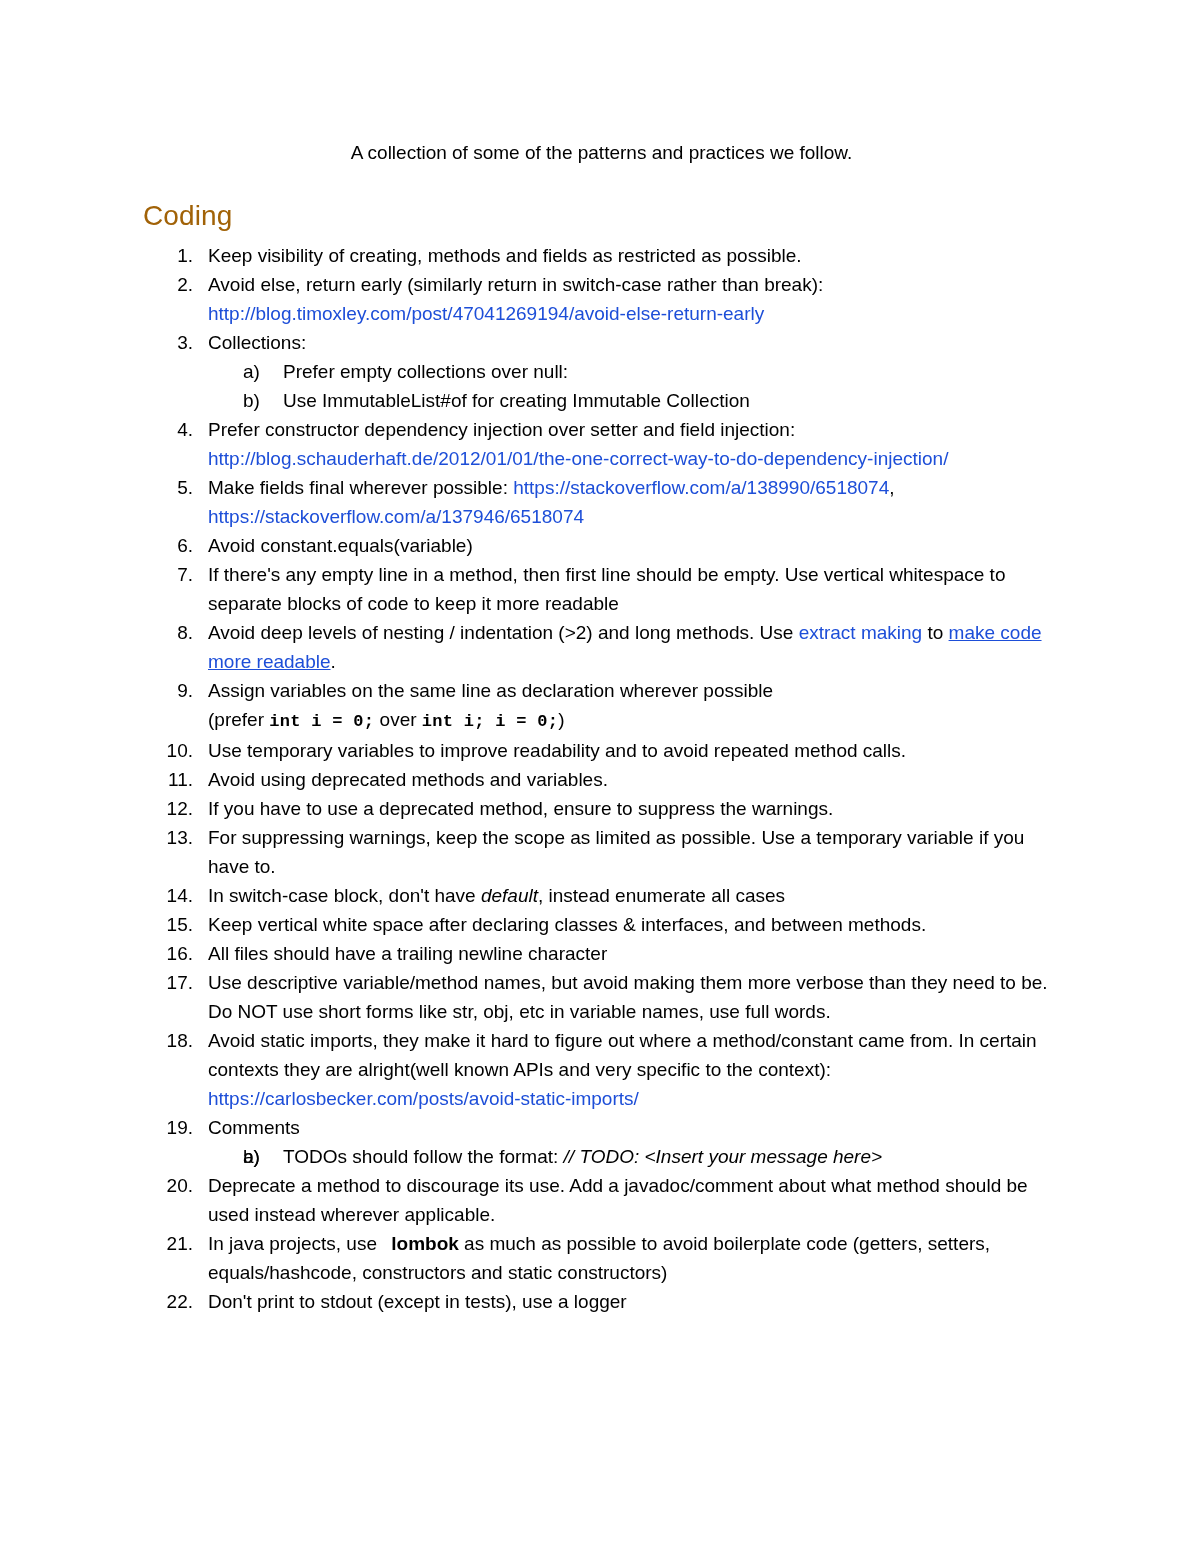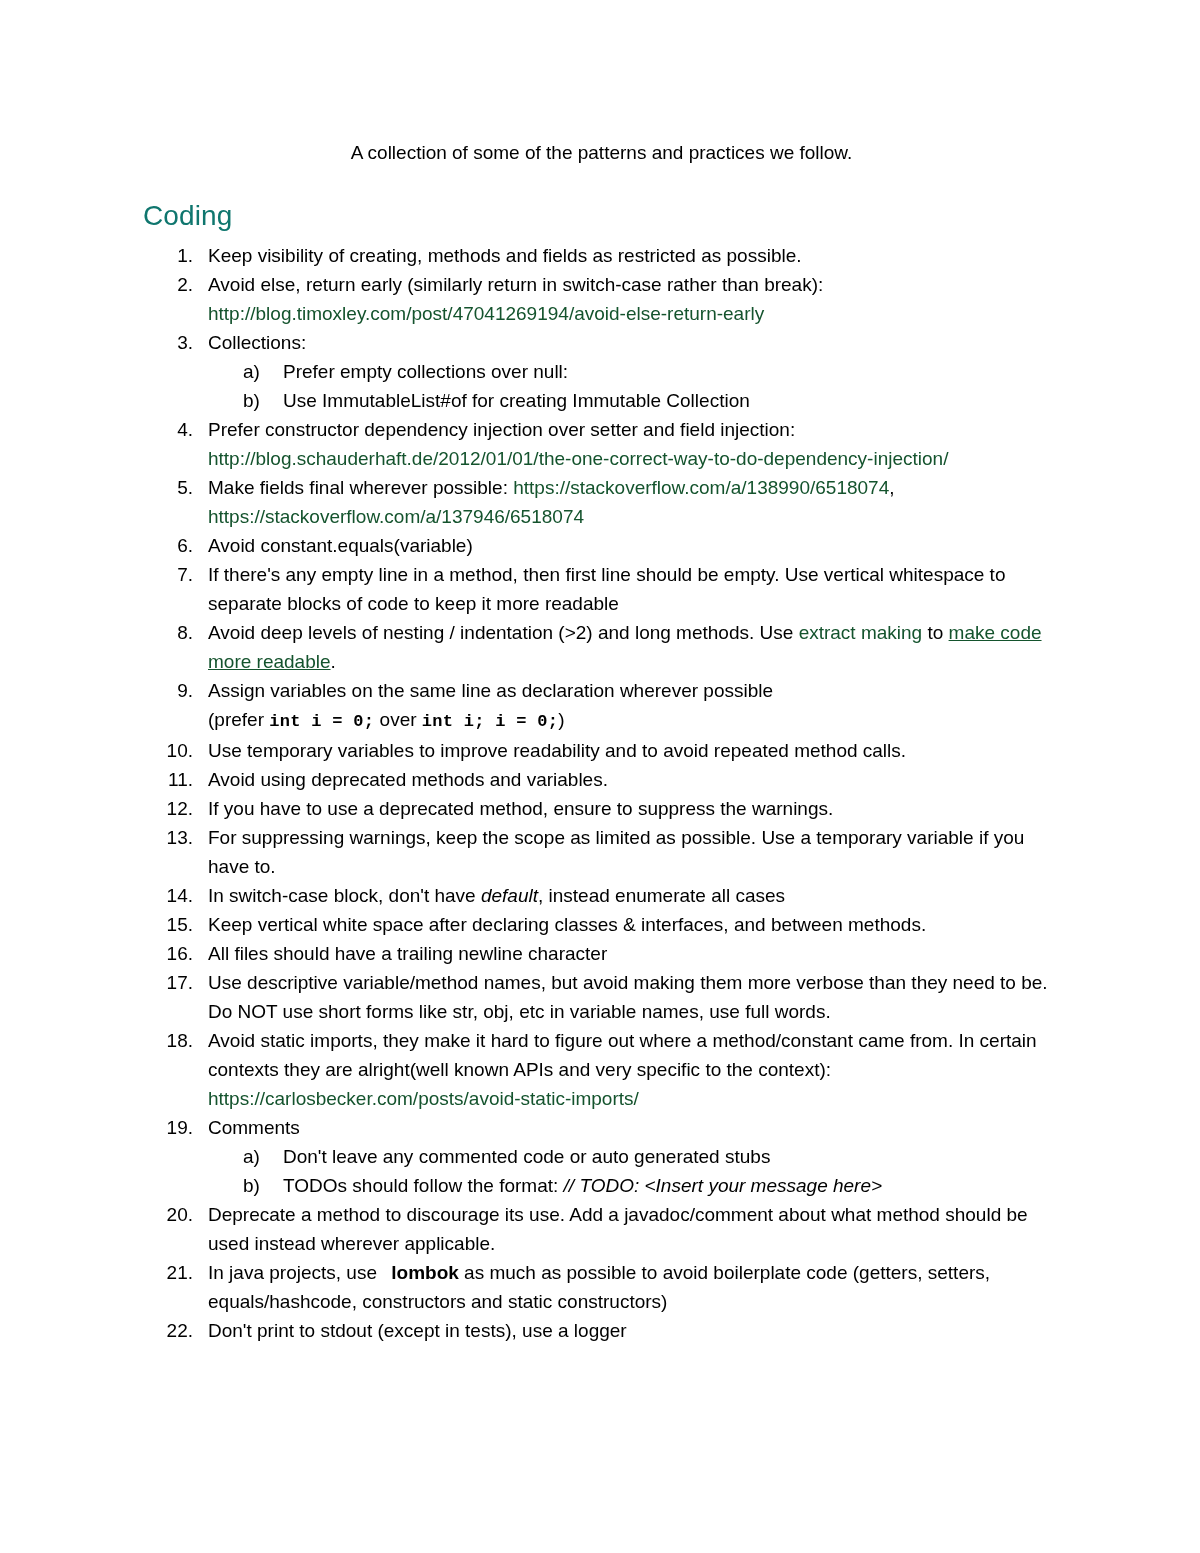--- a/index.html
+++ b/index.html
@@ -25,21 +25,21 @@
   .intro {
     font-size: 19px;
     line-height: 29px;
     color: #000000;
     margin: 0 0 8px 0;
     text-align: center;
   }
   h1.section-heading {
     font-size: 28px;
     font-weight: normal;
-    color: #0f766e;
+    color: #a16207;
     line-height: 34px;
     margin: 32px 0 8px 0;
     letter-spacing: 0.1px;
   }
   ol.main-list {
     list-style: none;
     margin: 0;
     padding: 0;
   }
   ol.main-list > li {
@@ -73,21 +73,21 @@
   ol.sub-list > li > .num {
     position: absolute;
     left: 35px;
     top: 0;
     width: 26px;
     text-align: left;
     font-size: 19px;
     line-height: 29px;
   }
   a.doclink {
-    color: #14532d;
+    color: #1d4ed8;
     text-decoration: none;
     word-break: break-word;
   }
   a.doclink.underlined {
     text-decoration: underline;
   }
   code, .mono {
     font-family: "Liberation Mono", "DejaVu Sans Mono", monospace;
     font-size: 17px;
     letter-spacing: 0.3px;
@@ -212,21 +212,20 @@
       <span>Avoid static imports, they make it hard to figure out where a method/constant came from. In certain contexts they are alright(well known APIs and very specific to the context):</span>
       <span class="block"><a class="doclink">https://carlosbecker.com/posts/avoid-static-imports/</a></span>
     </li>
 
     <li>
       <span class="num">19.</span>
       <span>Comments</span>
       <ol class="sub-list">
         <li>
           <span class="num">a)</span>
-          <span>Don't leave any commented code or auto generated stubs</span>
         </li>
         <li>
           <span class="num">b)</span>
           <span>TODOs should follow the format: </span><em class="it">// TODO: &lt;Insert your message here&gt;</em>
         </li>
       </ol>
     </li>
 
     <li>
       <span class="num">20.</span>

